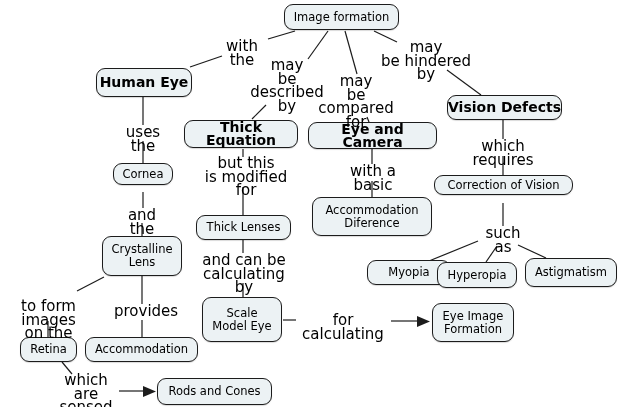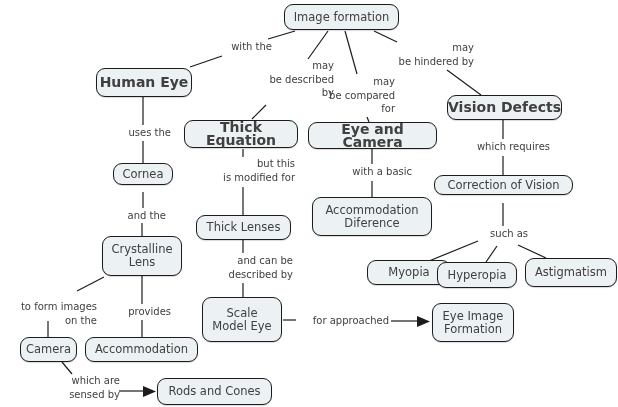--- a/index.html
+++ b/index.html
@@ -1,41 +1,41 @@
 <!DOCTYPE html>
 <html><head>
 <meta charset="utf-8">
 <style>
   html,body{margin:0;padding:0;background:#ffffff;}
   .canvas{
     position:relative;
     width:618px;height:407px;
     background:#ffffff;
     font-family:"DejaVu Sans","Liberation Sans",sans-serif;
-    color:#404040;
+    color:#000000;
     overflow:hidden;
   }
   .edges{position:absolute;left:0;top:0;width:618px;height:407px;}
   .node{
     position:absolute;
     box-sizing:border-box;
     background:#ecf2f4;
     border:1px solid #1c1c1c;
     border-radius:9px;
     display:flex;align-items:center;justify-content:center;
     text-align:center;
     font-size:11.5px;line-height:13px;
     white-space:pre-line;
     box-shadow:0 1px 1px rgba(0,0,0,0.15);
   }
   .node.bold{font-weight:bold;font-size:14px;}
   .label{
     position:absolute;
-    font-size:10px;line-height:13.5px;
-    text-align:right;
+    font-size:15px;line-height:13.5px;
+    text-align:center;
     white-space:pre-line;
   }
 </style>
 </head>
 <body>
 
 <div class="canvas">
 
   <svg class="edges" viewBox="0 0 618 407" xmlns="http://www.w3.org/2000/svg" stroke="#1c1c1c" stroke-width="1.2" fill="none">
     <line x1="295" y1="31" x2="268" y2="39"></line>
@@ -98,21 +98,21 @@
 
   <div class="node" style="left:367px;top:260px;width:84px;height:25px">Myopia</div>
 
   <div class="node" style="left:437px;top:262px;width:80px;height:26px">Hyperopia</div>
 
   <div class="node" style="left:525px;top:258px;width:92px;height:29px">Astigmatism</div>
 
   <div class="node" style="left:202px;top:297px;width:80px;height:45px">Scale
 Model Eye</div>
 
-  <div class="node" style="left:20px;top:337px;width:57px;height:25px">Camera</div>
+  <div class="node" style="left:20px;top:337px;width:57px;height:25px">Retina</div>
 
   <div class="node" style="left:85px;top:337px;width:113px;height:25px">Accommodation</div>
 
   <div class="node" style="left:432px;top:303px;width:82px;height:39px">Eye Image
 Formation</div>
 
   <div class="node" style="left:157px;top:378px;width:115px;height:27px">Rods and Cones</div>
 
   <div class="label" style="left:212px;top:40px;width:60px">with the</div>
 
@@ -132,27 +132,27 @@
   <div class="label" style="left:197px;top:157px;width:98px">but this
 is modified for</div>
 
   <div class="label" style="left:334px;top:165px;width:78px">with a basic</div>
 
   <div class="label" style="left:456px;top:140px;width:94px">which requires</div>
 
   <div class="label" style="left:118px;top:209px;width:48px">and the</div>
 
   <div class="label" style="left:195px;top:254px;width:98px">and can be
-described by</div>
+calculating by</div>
 
   <div class="label" style="left:0px;top:300px;width:97px">to form images
 on the</div>
 
   <div class="label" style="left:114px;top:305px;width:57px">provides</div>
 
   <div class="label" style="left:478px;top:227px;width:50px">such as</div>
 
-  <div class="label" style="left:297px;top:314px;width:92px">for approached</div>
+  <div class="label" style="left:297px;top:314px;width:92px">for calculating</div>
 
   <div class="label" style="left:52px;top:374px;width:68px">which are
 sensed by</div>
 
 </div>
 
 </body></html>

